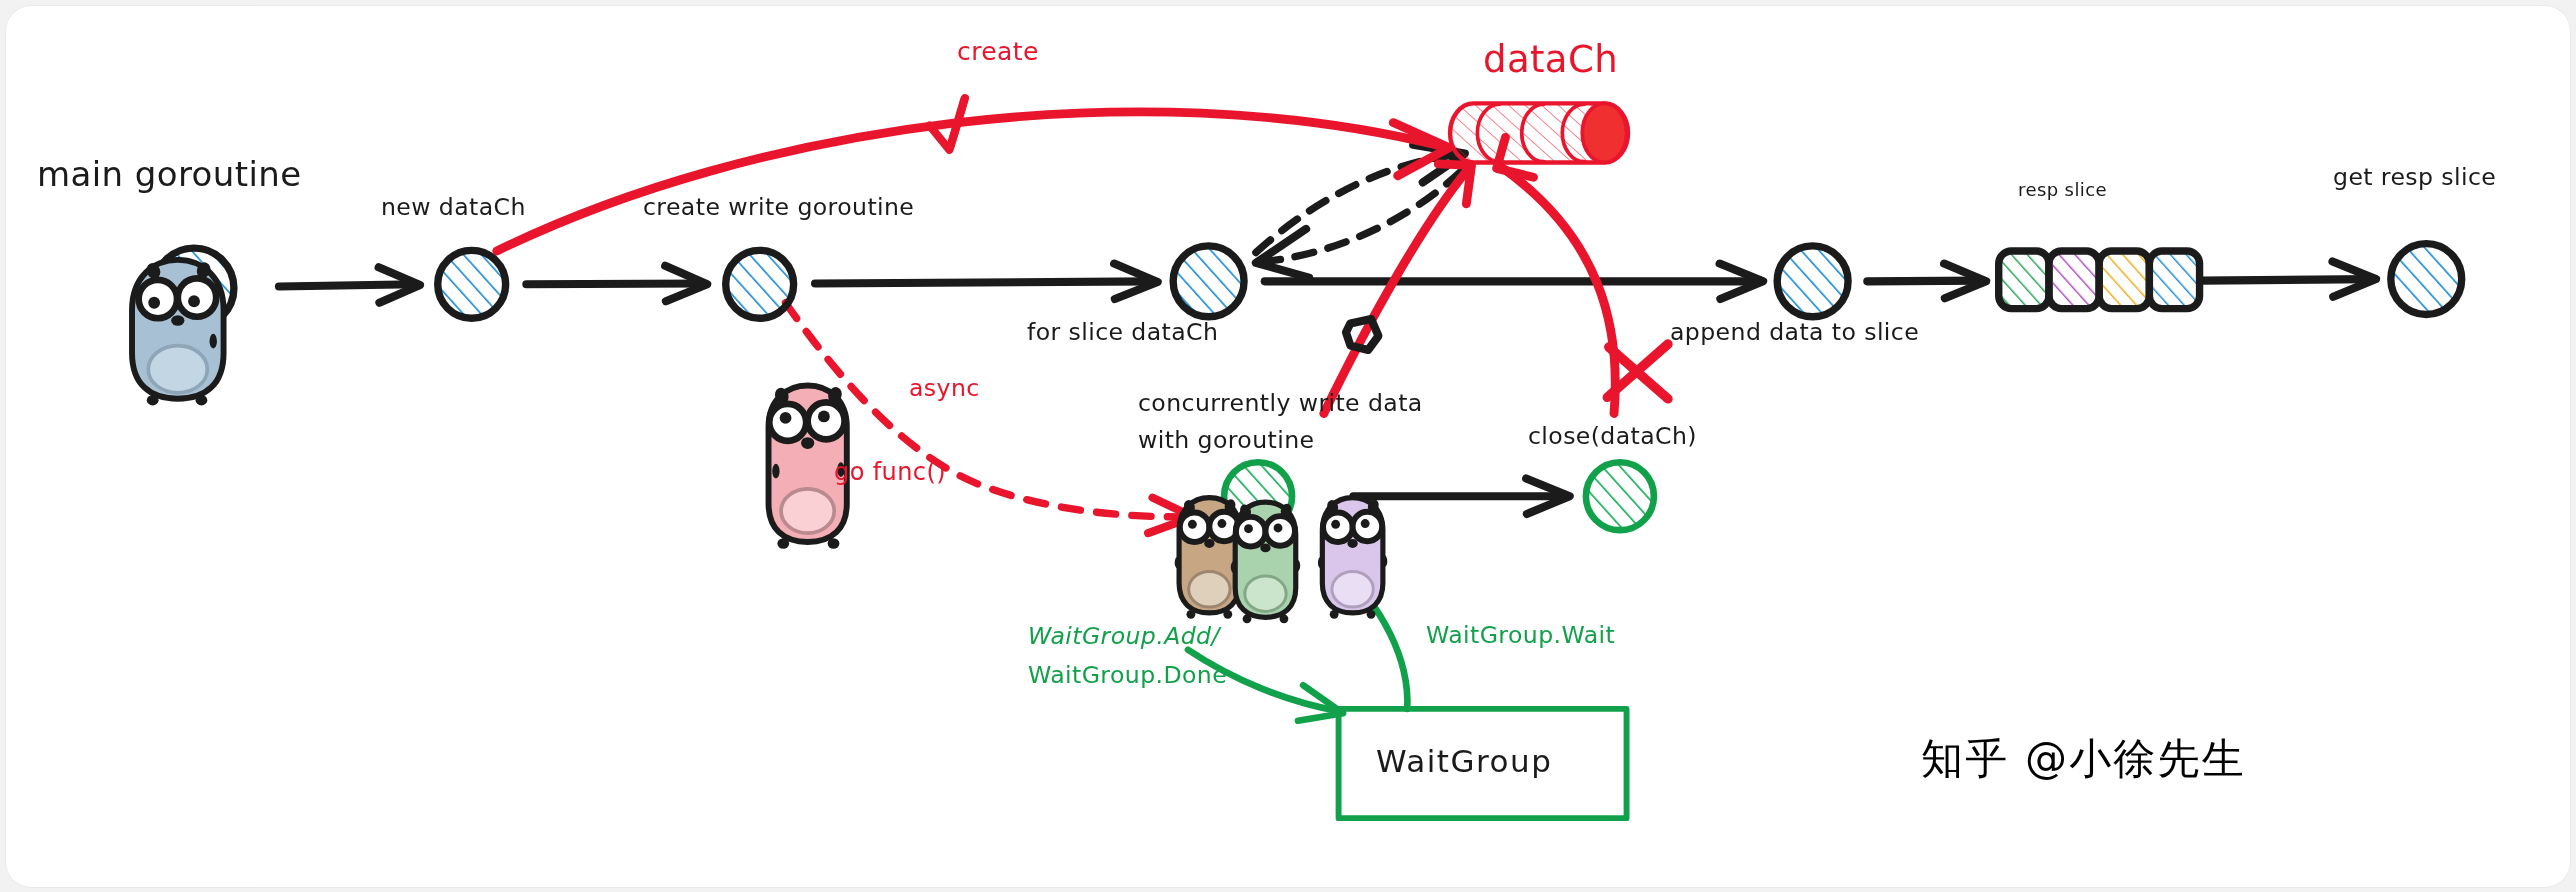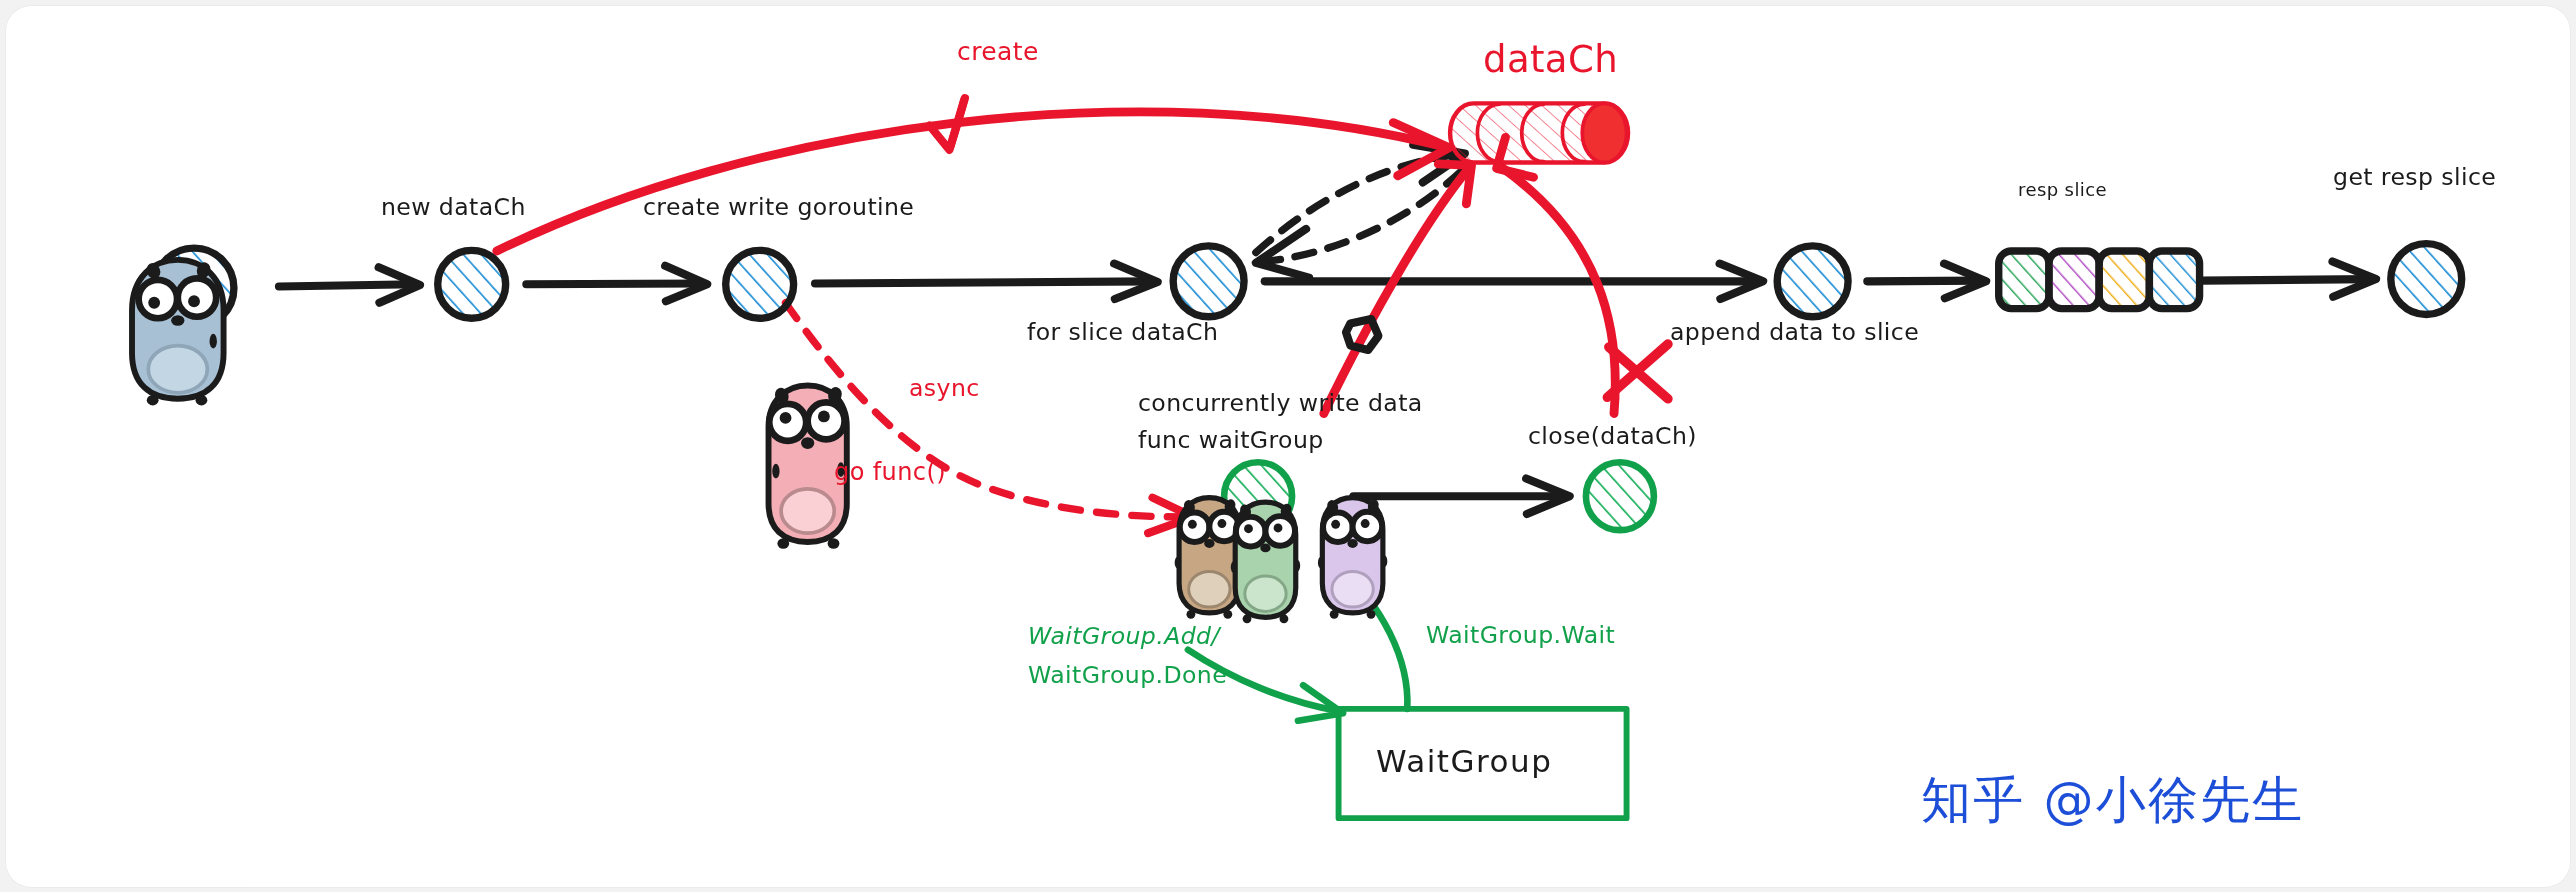--- a/index.html
+++ b/index.html
@@ -36,26 +36,25 @@
     white-space: pre;
     line-height: 1.18;
     letter-spacing: 0.4px;
     color: #1b1b1b;
   }
   .lbl.ink  { color: #1b1b1b; }
   .lbl.red  { color: #e8152c; }
   .lbl.green{ color: #12a14b; }
   .watermark {
     position: absolute;
-    color: #1d4ed8;
+    color: #000000;
     font-family: "DejaVu Sans", sans-serif;
-    font-size: 50px;
+    font-size: 42px;
     letter-spacing: 2.2px;
     white-space: pre;
-    margin-top: 36px;
   }
 </style>
 </head>
 <body>
 
 <div id="stage">
   <div id="card"></div>
 
   <svg id="svg-layer" viewBox="0 0 3487 1208" xmlns="http://www.w3.org/2000/svg">
     <defs>
@@ -292,37 +291,38 @@
         <ellipse cx="1859" cy="685" rx="7" ry="9" fill="#1b1b1b" transform="rotate(20 1859 685)"></ellipse>
         <ellipse cx="1788" cy="762" rx="4" ry="8" fill="#1b1b1b"></ellipse>
         <ellipse cx="1874" cy="760" rx="4" ry="8" fill="#1b1b1b"></ellipse>
         <ellipse cx="1806" cy="832" rx="6" ry="6" fill="#1b1b1b"></ellipse>
         <ellipse cx="1856" cy="832" rx="6" ry="6" fill="#1b1b1b"></ellipse>
       </g>
 
     </g>
   </svg>
 
+  <div class="lbl ink" style="left:37px; top:154px; font-size:34px;">main goroutine</div>
 
   <div class="lbl ink" style="left:381px; top:194px; font-size:23.6px;">new dataCh</div>
 
   <div class="lbl ink" style="left:643px; top:194px; font-size:23.6px;">create write goroutine</div>
 
   <div class="lbl red" style="left:957px; top:37px; font-size:25px;">create</div>
 
   <div class="lbl red" style="left:1483px; top:38px; font-size:37px;">dataCh</div>
 
   <div class="lbl ink" style="left:1027px; top:319px; font-size:23.6px;">for slice dataCh</div>
 
   <div class="lbl red" style="left:909px; top:375px; font-size:23.6px;">async</div>
 
   <div class="lbl red" style="left:834px; top:458px; font-size:24px;text-align:center;">go func()</div>
 
   <div class="lbl ink" style="left:1138px; top:390px; font-size:23.6px;">concurrently write data</div>
-  <div class="lbl ink" style="left:1138px; top:427px; font-size:23.6px;">func waitGroup</div>
+  <div class="lbl ink" style="left:1138px; top:427px; font-size:23.6px;">with goroutine</div>
 
   <div class="lbl ink" style="left:1528px; top:423px; font-size:23.6px;">close(dataCh)</div>
 
   <div class="lbl ink" style="left:1670px; top:319px; font-size:23.6px;">append data to slice</div>
 
   <div class="lbl ink" style="left:2018px; top:179px; font-size:18px;">resp slice</div>
 
   <div class="lbl ink" style="left:2333px; top:164px; font-size:23.6px;">get resp slice</div>
 
   <div class="lbl green" style="left:1028px; top:623px; font-size:23.6px;font-style:italic;">WaitGroup.Add/</div>

